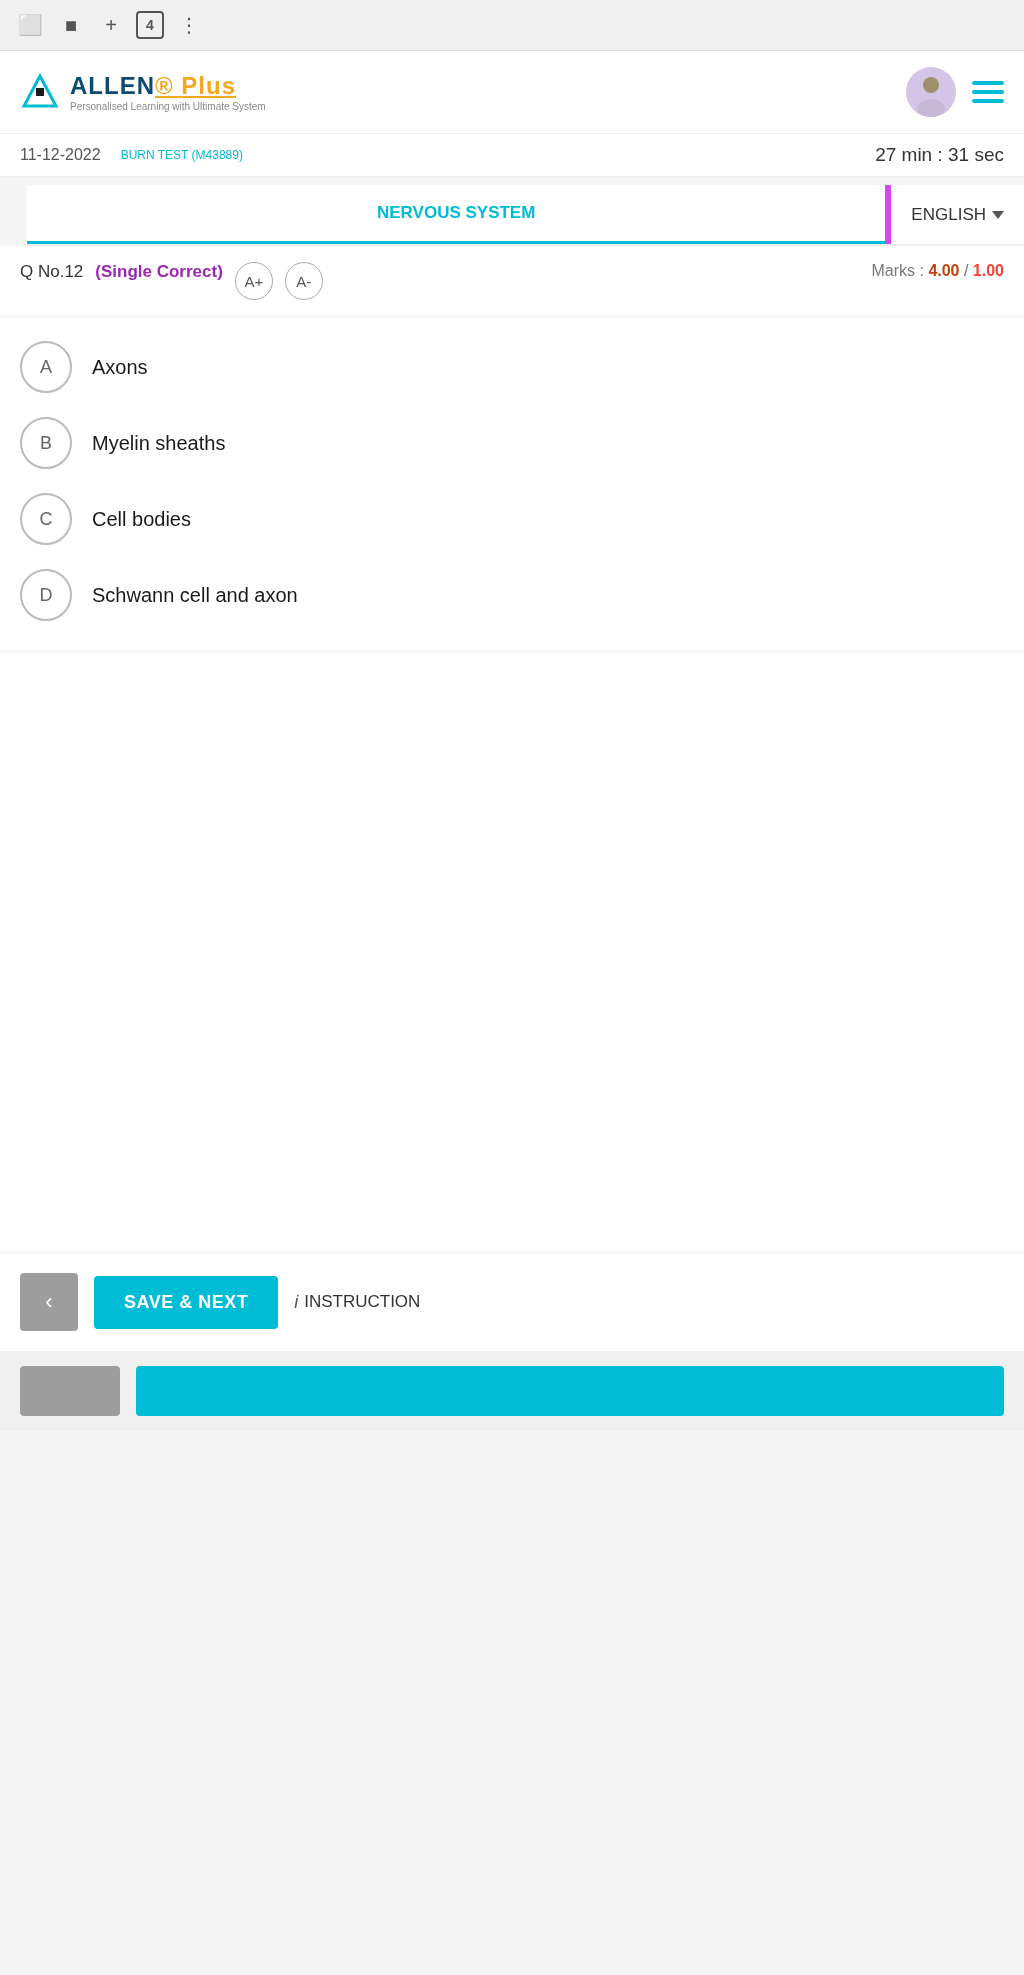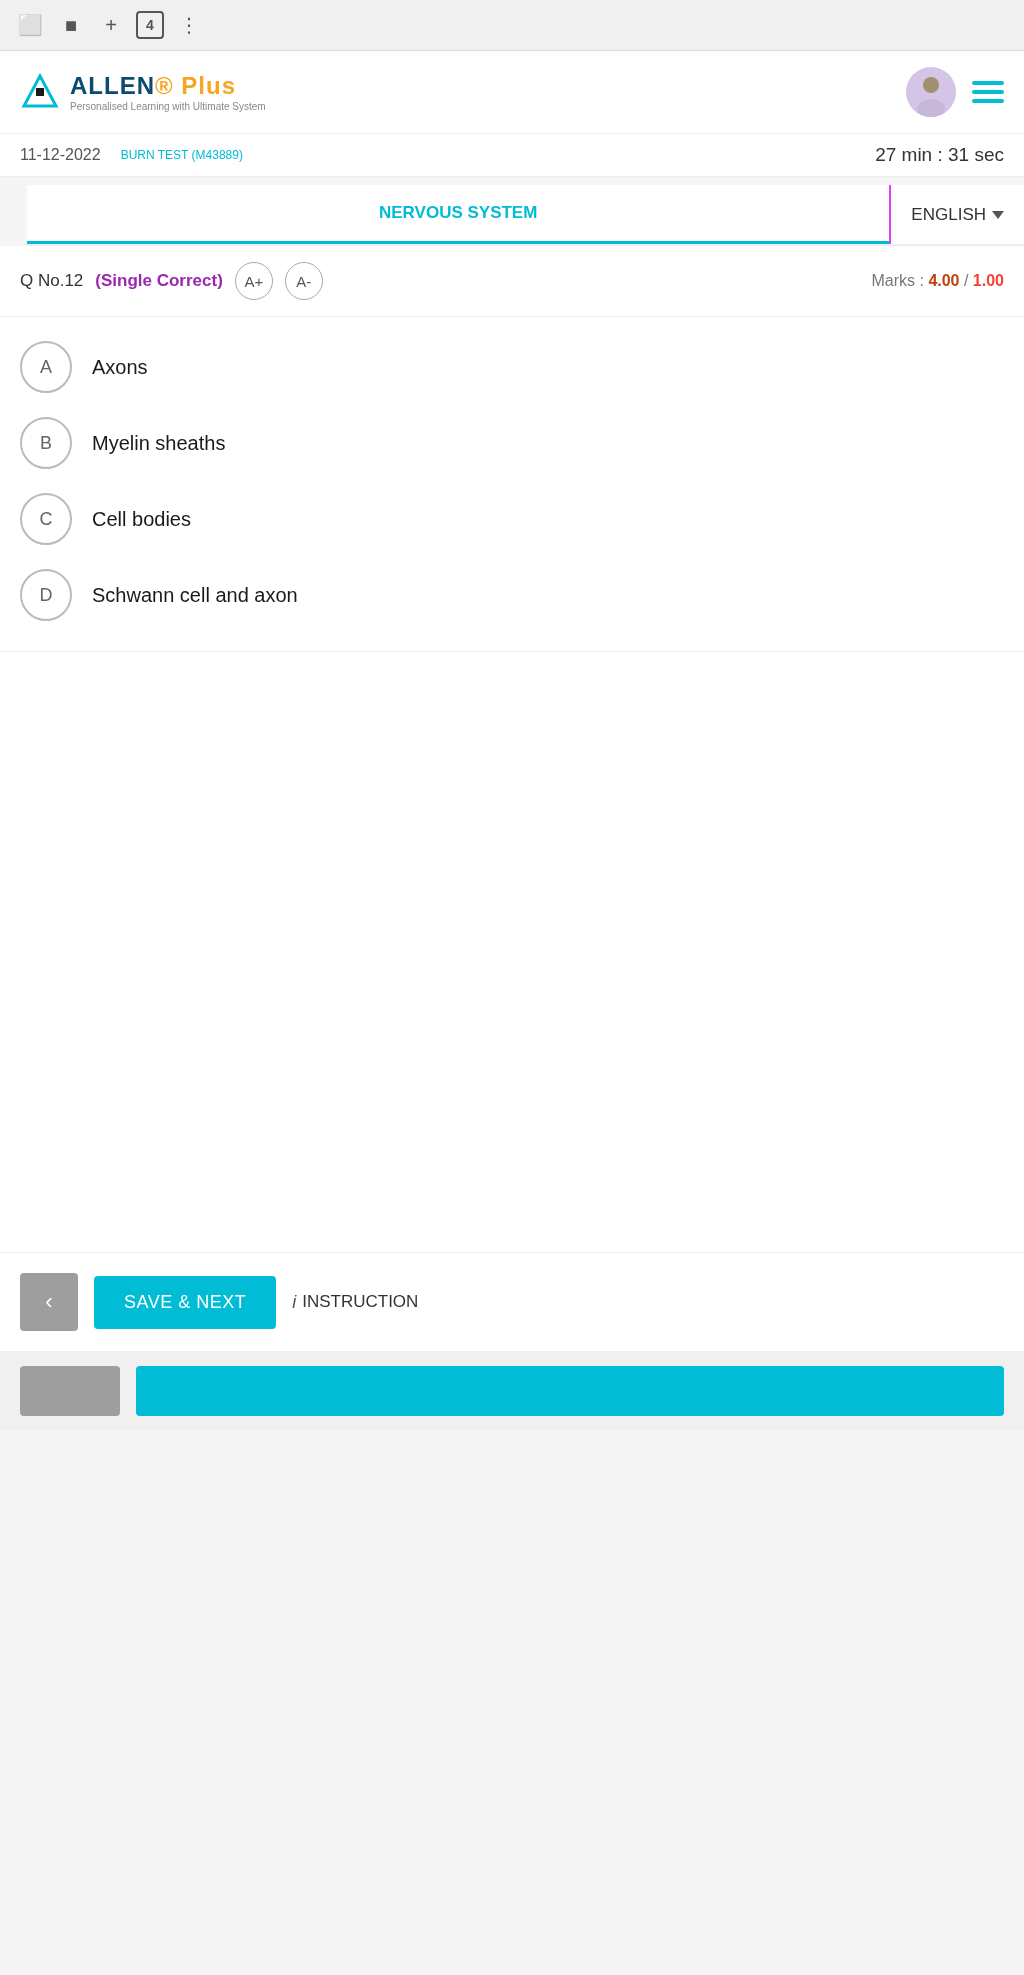--- a/index.html
+++ b/index.html
@@ -173,38 +173,38 @@
     }
 
     .tab-language {
       display: flex;
       align-items: center;
       gap: 6px;
       padding: 18px 20px;
       font-size: 17px;
       color: #333;
       cursor: pointer;
-      border-left: 2px solid #d946ef;
+      border-left: 6px solid #d946ef;
     }
 
     .chevron-down {
       display: inline-block;
       width: 0;
       height: 0;
       border-left: 6px solid transparent;
       border-right: 6px solid transparent;
       border-top: 8px solid #555;
     }
 
     
     .question-meta {
       background: white;
       padding: 16px 20px;
       display: flex;
-      align-items: center;
+      align-items: flex-start;
       gap: 12px;
       border-bottom: 1px solid #eee;
     }
 
     .q-number {
       font-size: 17px;
       color: #333;
     }
 
     .q-type {
@@ -323,21 +323,21 @@
       font-size: 22px;
     }
 
     .save-next-btn {
       background: #00bcd4;
       color: white;
       border: none;
       border-radius: 4px;
       padding: 16px 30px;
       font-size: 18px;
-      font-weight: normal;
+      font-weight: bold;
       cursor: pointer;
       letter-spacing: 0.5px;
       text-align: center;
     }
 
     .instruction-btn {
       display: flex;
       align-items: center;
       gap: 6px;
       font-size: 17px;
@@ -383,20 +383,21 @@
       font-weight: 900;
       letter-spacing: 1px;
     }
 
     .allen-brand .allen-part {
       color: #0c4a6e;
     }
 
     .allen-brand .plus-part {
       color: #f5a623;
+      text-decoration: underline;
     }
 
     .allen-subtitle {
       font-size: 10px;
       color: #888;
       margin-top: 1px;
     }
   </style>
 </head>
 <body>

